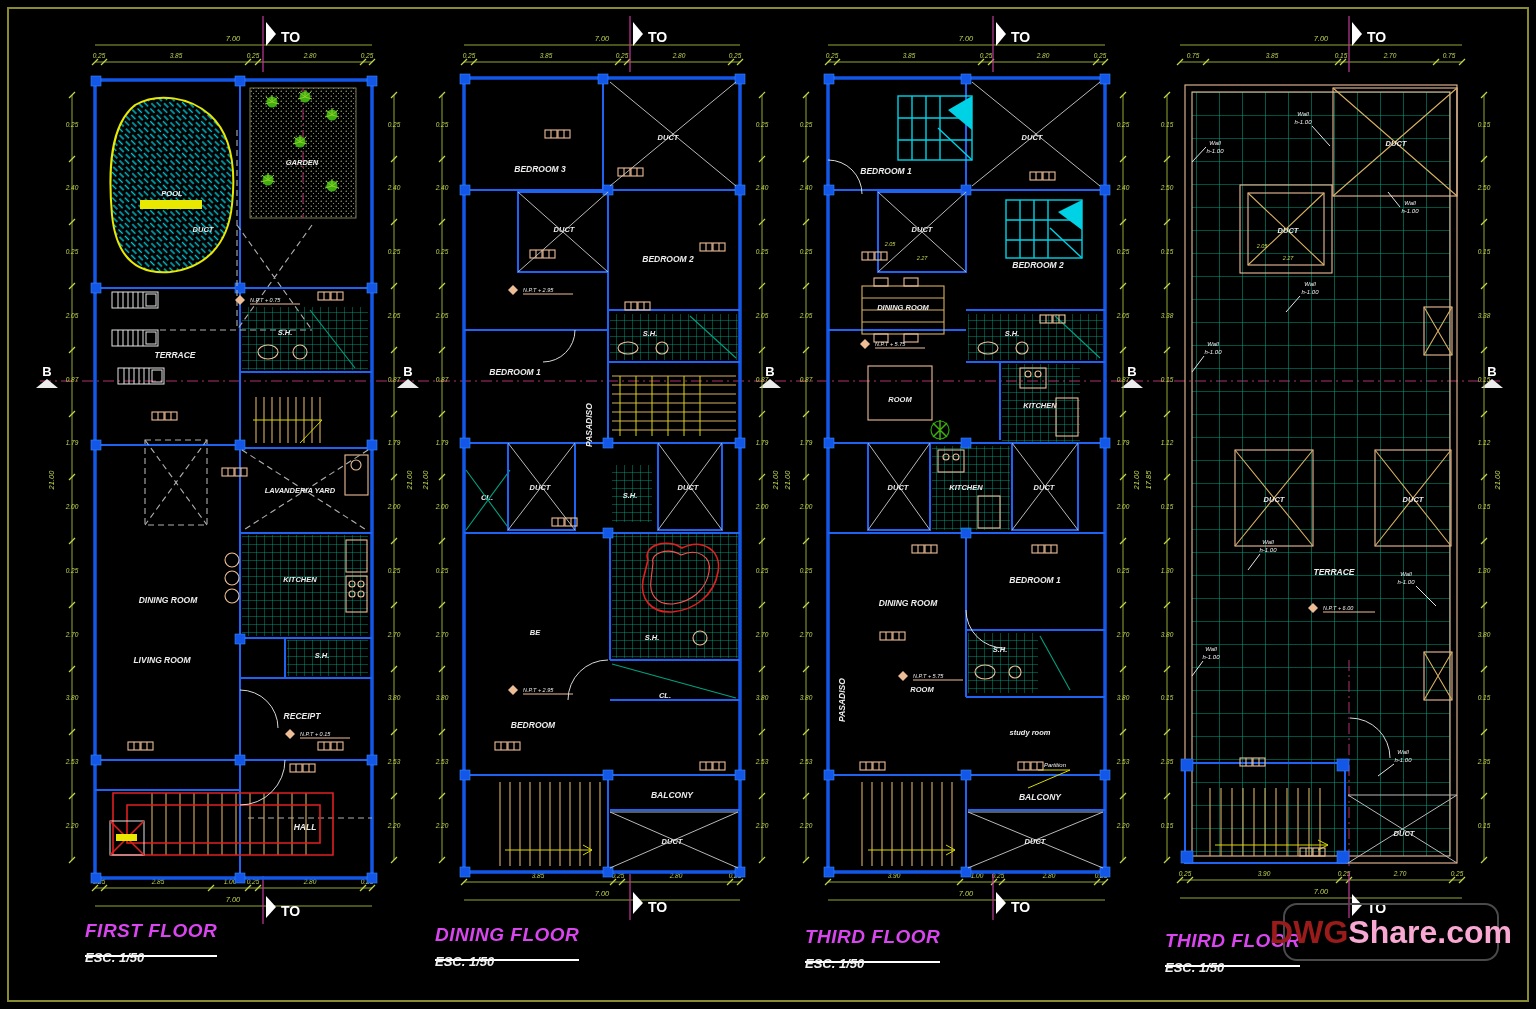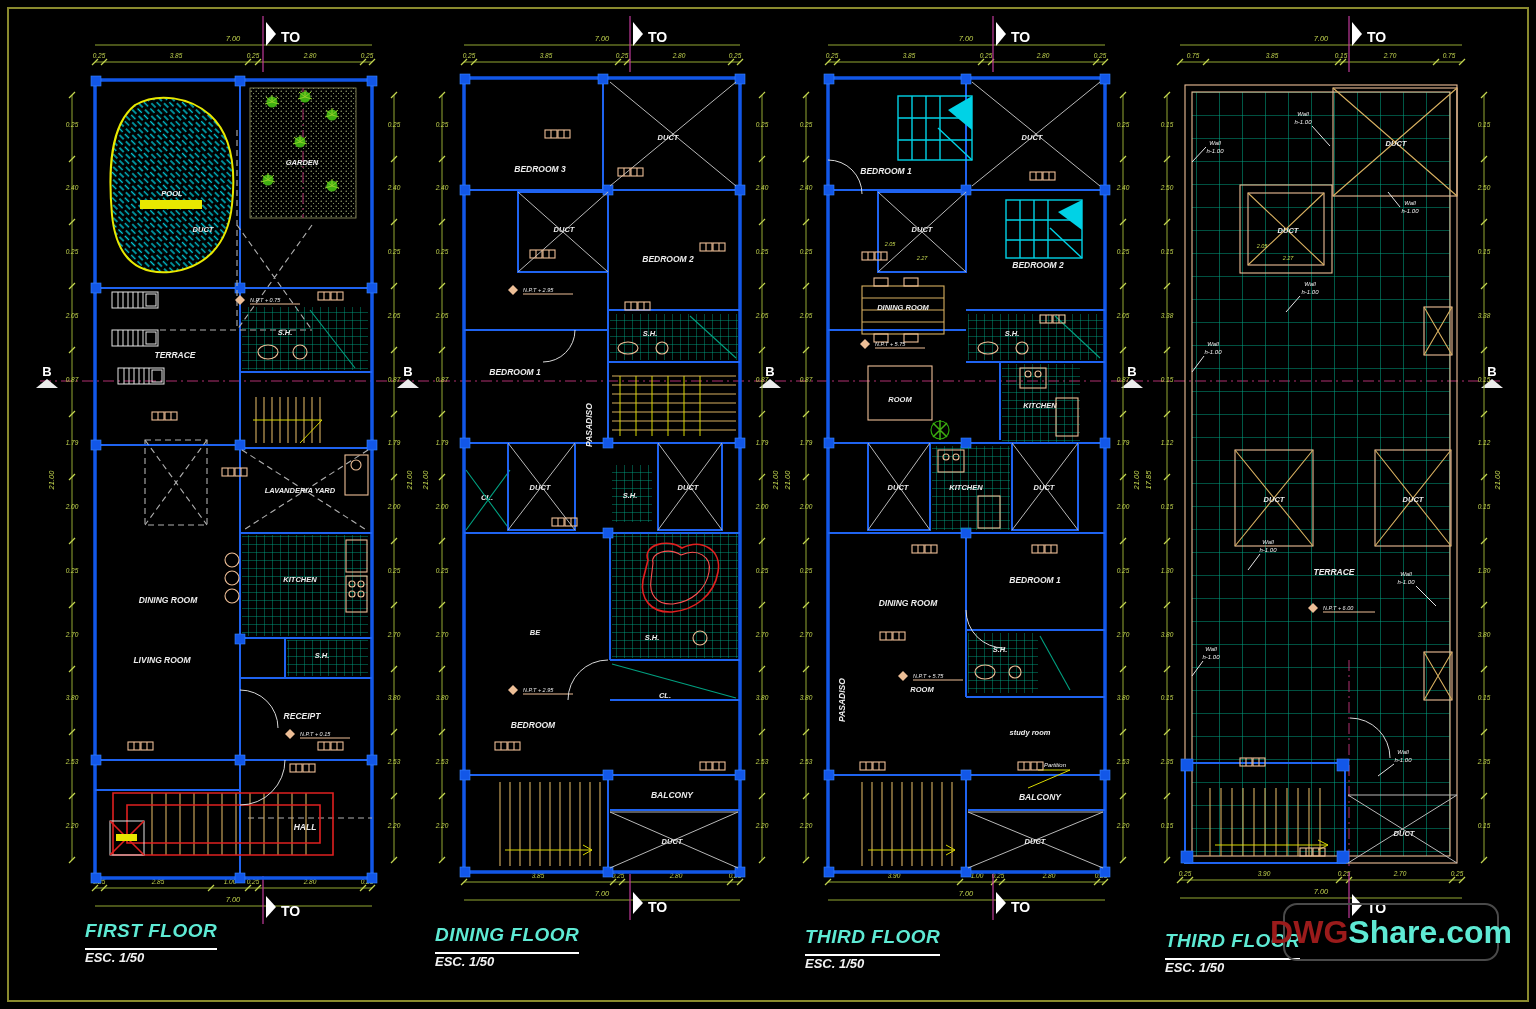--- a/index.html
+++ b/index.html
@@ -33,29 +33,29 @@
   .sg{stroke:#d8d800;stroke-width:1;fill:none}
   .red{stroke:#e02020;stroke-width:1.6;fill:none}
   .red2{stroke:#ff5050;stroke-width:1.1;fill:none}
   .cy{stroke:#00d2e6;stroke-width:1.4;fill:none}
   .cyf{fill:#00d2e6}
   .teal{stroke:#00a080;stroke-width:1.1;fill:none}
   .door{stroke:#d8d8d8;stroke-width:1;fill:none}
   .frame{stroke:#8a8a2e;stroke-width:2;fill:none}
   .wht{stroke:#e4e4e4;stroke-width:1;fill:none}
   
-  .t{position:absolute;color:#5eead4;font:italic bold 19px "Liberation Sans",sans-serif;
-     letter-spacing:.5px;border-bottom:2.5px solid #fff;padding-bottom:6px}
+  .t{position:absolute;color:#d946ef;font:italic bold 19px "Liberation Sans",sans-serif;
+     letter-spacing:.5px;border-bottom:2.5px solid #fff;padding-bottom:13px}
   .e{position:absolute;color:#f2f2f2;font:italic bold 13px "Liberation Sans",sans-serif}
   
   .wm{position:absolute;left:1283px;top:903px;width:212px;height:54px;
       border:2px solid #4a4a4a;border-radius:14px;display:flex;align-items:center;
       justify-content:center;font:bold 32px "Liberation Sans",sans-serif;}
   .wm .a{color:#9b1b1b}
-  .wm .b{color:#5eead4}
+  .wm .b{color:#f9a8d4}
 </style>
 </head>
 <body>
 
 <svg width="1536" height="1009" viewBox="0 0 1536 1009">
 <defs>
   <pattern id="pool" width="9" height="9" patternUnits="userSpaceOnUse" patternTransform="rotate(45)">
     <line x1="0" y1="2" x2="6" y2="2" stroke="#00c8d8" stroke-width="1.4"></line>
     <line x1="3" y1="6.5" x2="9" y2="6.5" stroke="#00c8d8" stroke-width="1.4"></line>
   </pattern>

